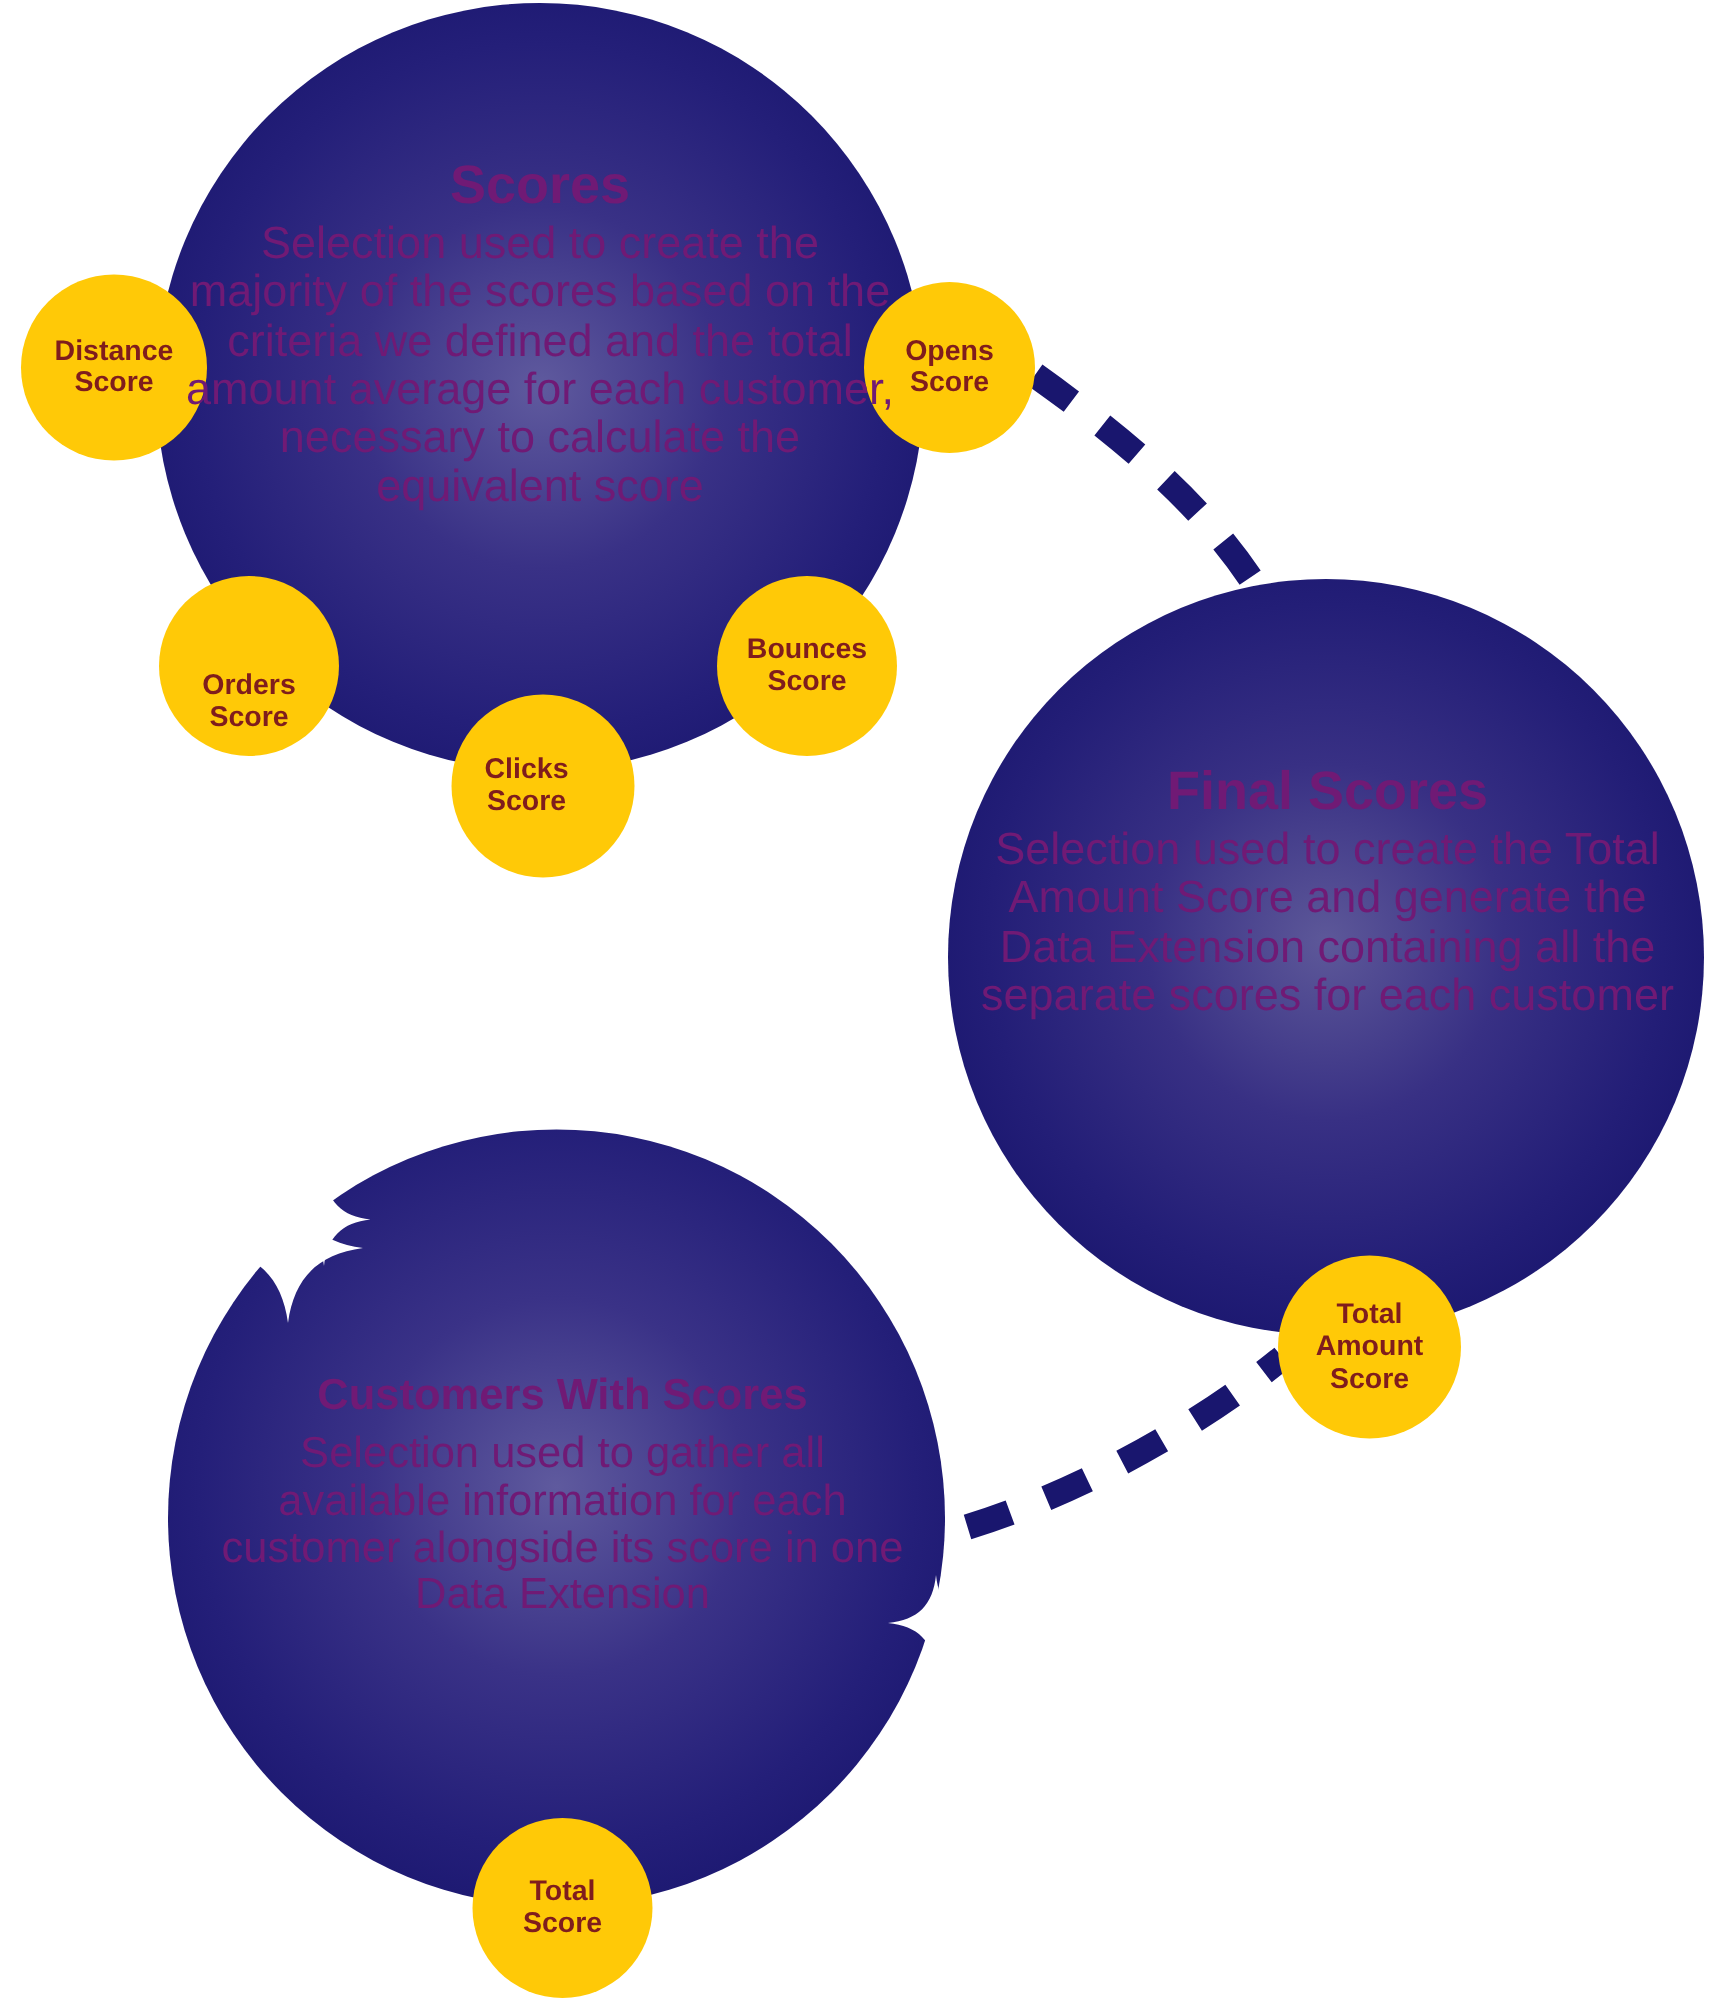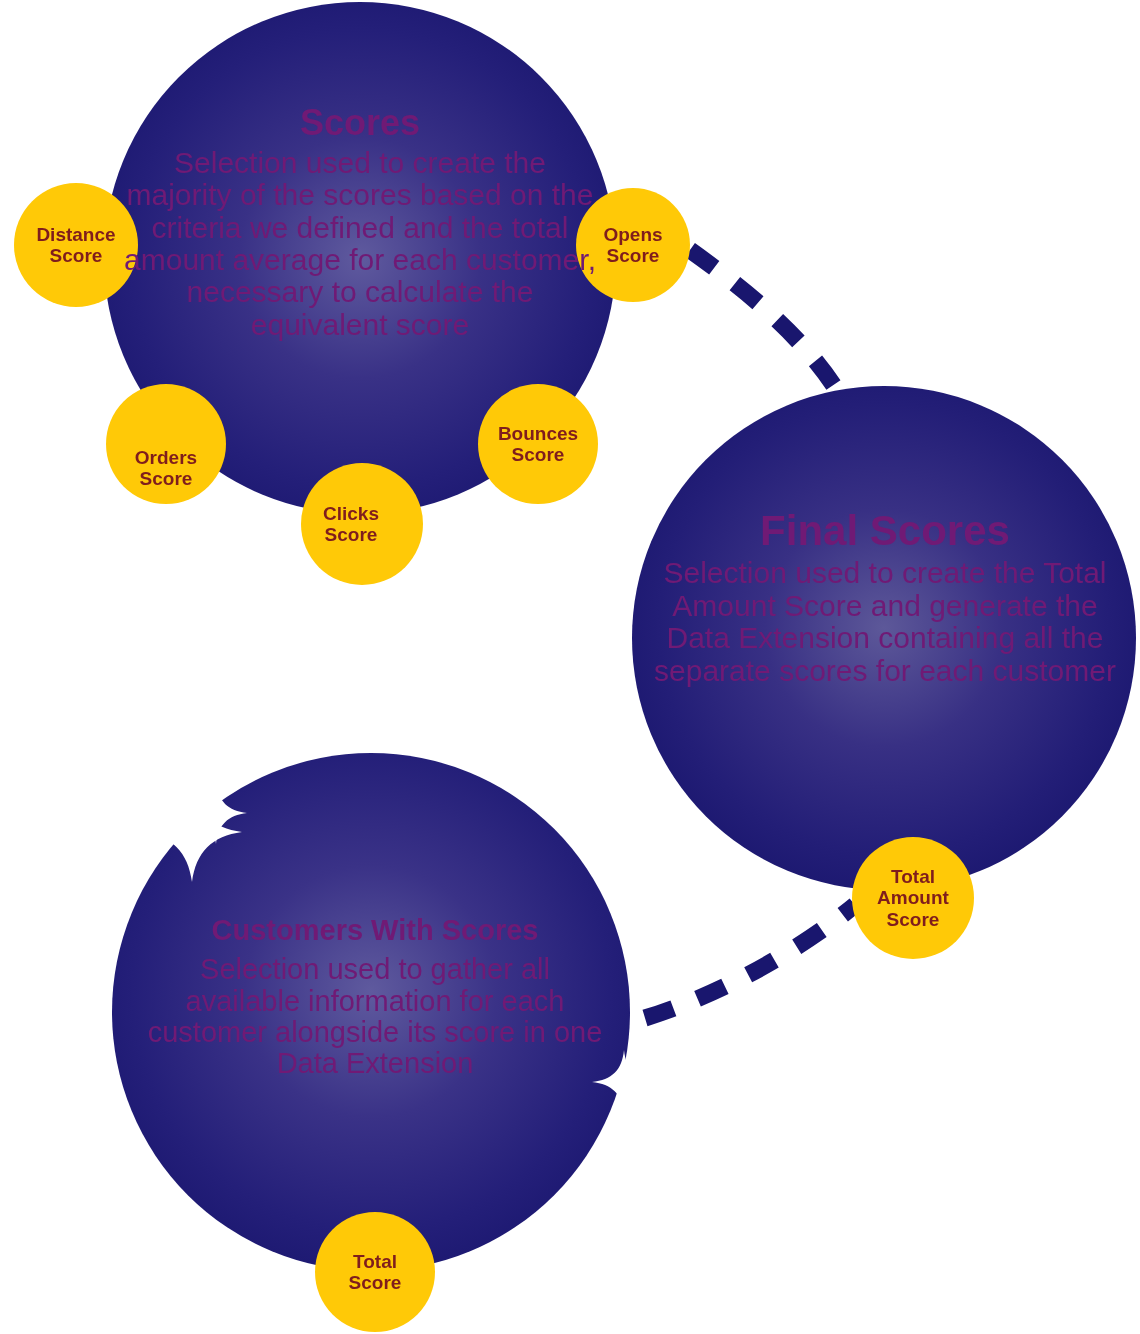--- a/index.html
+++ b/index.html
@@ -50,21 +50,21 @@
   }
   #scores-text .node-title { font-size: 36px; margin-bottom: 4px; }
 
   
   #final-scores-text {
     left: 650px;
     top: 508px;
     width: 470px;
     font-size: 30px;
   }
-  #final-scores-text .node-title { font-size: 42px; margin-bottom: 4px; }
+  #final-scores-text .node-title { font-size: 36px; margin-bottom: 4px; }
 
   
   #customers-text {
     left: 140px;
     top: 915px;
     width: 470px;
     font-size: 29px;
   }
   #customers-text .node-title { font-size: 29px; margin-bottom: 8px; }
 

